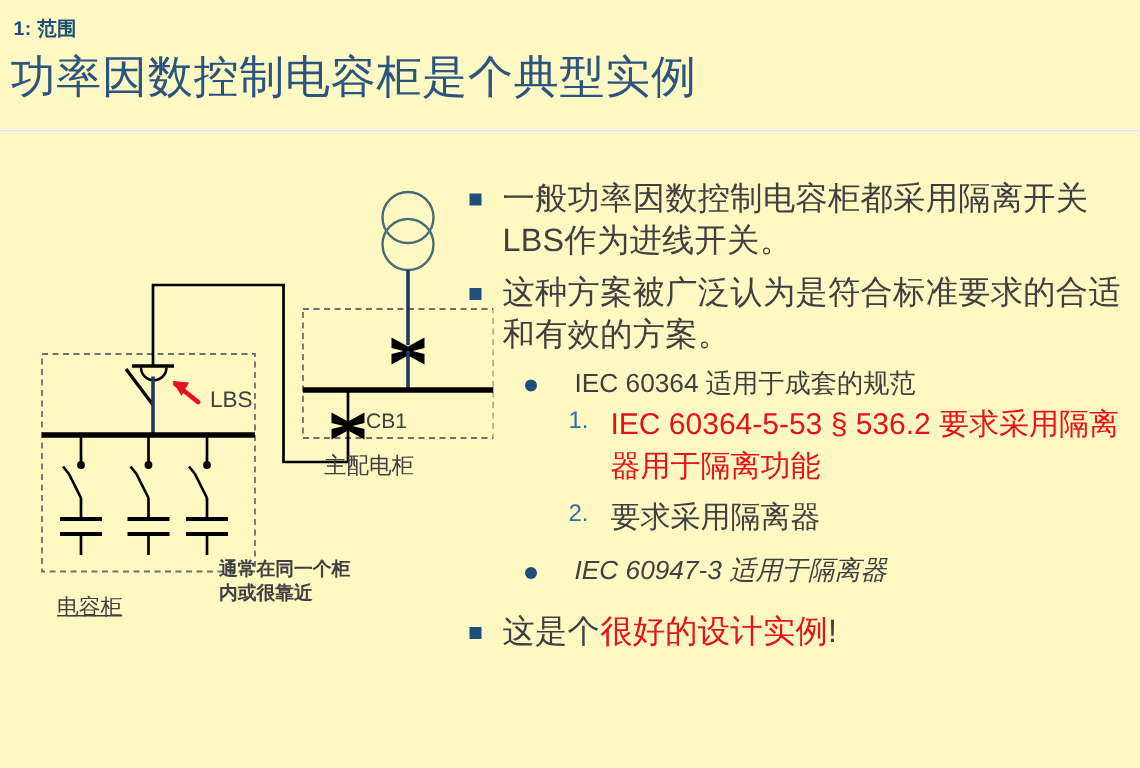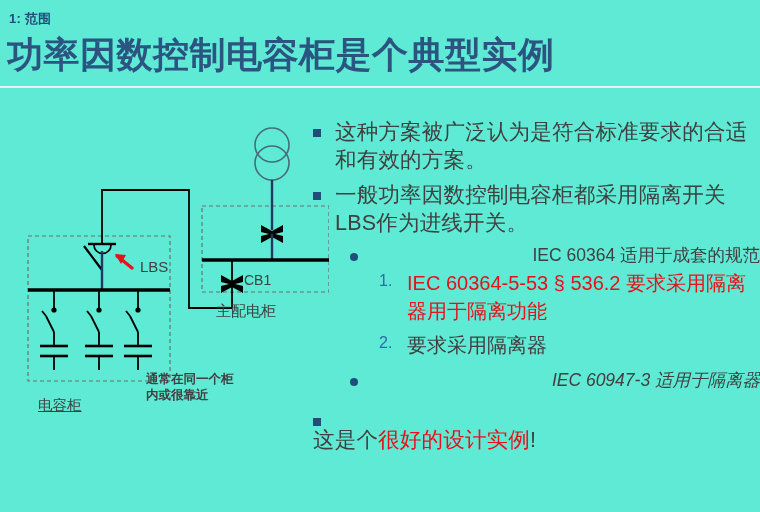--- a/index.html
+++ b/index.html
@@ -2,52 +2,52 @@
 <html><head>
 <meta charset="utf-8">
 <style>
   * { box-sizing: border-box; margin: 0; padding: 0; }
   html, body {
     width: 760px; height: 512px;
     background: #ffffff;
     font-family: "Liberation Sans", "DejaVu Sans", sans-serif;
     overflow: hidden;
   }
-  .slide { position: relative; width: 760px; height: 512px; background: #5eead4; }
+  .slide { position: relative; width: 760px; height: 512px; background: #fef9c3; }
 
   
   .kicker {
     position: absolute; left: 9px; top: 10px;
     font-size: 13px; font-weight: bold; color: #1f4e79;
     letter-spacing: 0.2px;
   }
   .title {
     position: absolute; left: 7px; top: 31px;
-    font-size: 36px; font-weight: bold; color: #2b5580;
+    font-size: 30px; font-weight: normal; color: #2b5580;
     letter-spacing: 0.5px; white-space: nowrap;
   }
   .header-rule {
     position: absolute; left: 0; top: 86px; width: 760px; height: 2px;
     background: linear-gradient(to bottom, #ffffff 0%, #e3e3e3 55%, #f8f8f8 100%);
   }
 
   
   .content { position: absolute; left: 313px; top: 118px; width: 447px; }
 
   .l1 { position: relative; display: flex; align-items: flex-start; margin-bottom: 6px; }
   .l1 .sq {
     flex: 0 0 auto; width: 8px; height: 8px; background: #1f4e79;
     margin: 11px 14px 0 0;
   }
   .l1 .txt {
     font-size: 21.5px; color: #404040; line-height: 1.32;
     letter-spacing: 0.2px;
   }
 
-  .l2 { position: relative; display: flex; align-items: flex-start; margin: 2px 0 0 37px; justify-content: space-between; }
+  .l2 { position: relative; display: flex; align-items: flex-start; margin: 2px 0 0 37px; }
   .l2 .dot {
     flex: 0 0 auto; width: 8px; height: 8px; border-radius: 50%;
     background: #1f4e79; margin: 9px 25px 0 0;
   }
   .l2 .txt { font-size: 17.5px; color: #404040; line-height: 1.35; }
 
   .l3 { position: relative; display: flex; align-items: flex-start; margin: 3px 0 0 66px; }
   .l3 .num {
     flex: 0 0 auto; width: 20px; font-size: 16px; color: #2e6ca4;
     margin-right: 8px; text-align: left; line-height: 1.38;
@@ -160,26 +160,26 @@
     <div class="dlabel" style="left:22px; top:278px; font-size:14.5px;text-decoration:underline;">电容柜</div>
     <div class="dlabel" style="left:200px; top:184px; font-size:15px;">主配电柜</div>
     <div class="dlabel" style="left:130px; top:254px; font-size:12.5px; font-weight:bold;">通常在同一个柜
 内或很靠近</div>
   </div>
 
   <div class="content">
 
     <div class="l1">
       <span class="sq"></span>
-      <span class="txt">这种方案被广泛认为是符合标准要求的合适和有效的方案。</span>
+      <span class="txt">一般功率因数控制电容柜都采用隔离开关LBS作为进线开关。</span>
     </div>
 
     <div class="l1">
       <span class="sq"></span>
-      <span class="txt">一般功率因数控制电容柜都采用隔离开关LBS作为进线开关。</span>
+      <span class="txt">这种方案被广泛认为是符合标准要求的合适和有效的方案。</span>
     </div>
 
     <div class="l2">
       <span class="dot"></span>
       <span class="txt">IEC 60364 适用于成套的规范</span>
     </div>
 
     <div class="l3">
       <span class="num">1.</span>
       <span class="txt"><span class="red">IEC 60364-5-53 § 536.2 要求采用隔离器</span><span class="red">用于隔离功能</span></span>
@@ -188,19 +188,19 @@
     <div class="l3" style="margin-top:7px;">
       <span class="num">2.</span>
       <span class="txt">要求采用隔离器</span>
     </div>
 
     <div class="l2" style="margin-top:9px;font-style:italic;">
       <span class="dot"></span>
       <span class="txt">IEC 60947-3 适用于隔离器</span>
     </div>
 
-    <div class="l1" style="margin-top:14px;flex-direction:column;">
+    <div class="l1" style="margin-top:14px;">
       <span class="sq"></span>
       <span class="txt"><span>这是个</span><span class="redstrong">很好的设计实例</span><span>!</span></span>
     </div>
 
   </div>
 </div>
 
 </body></html>

